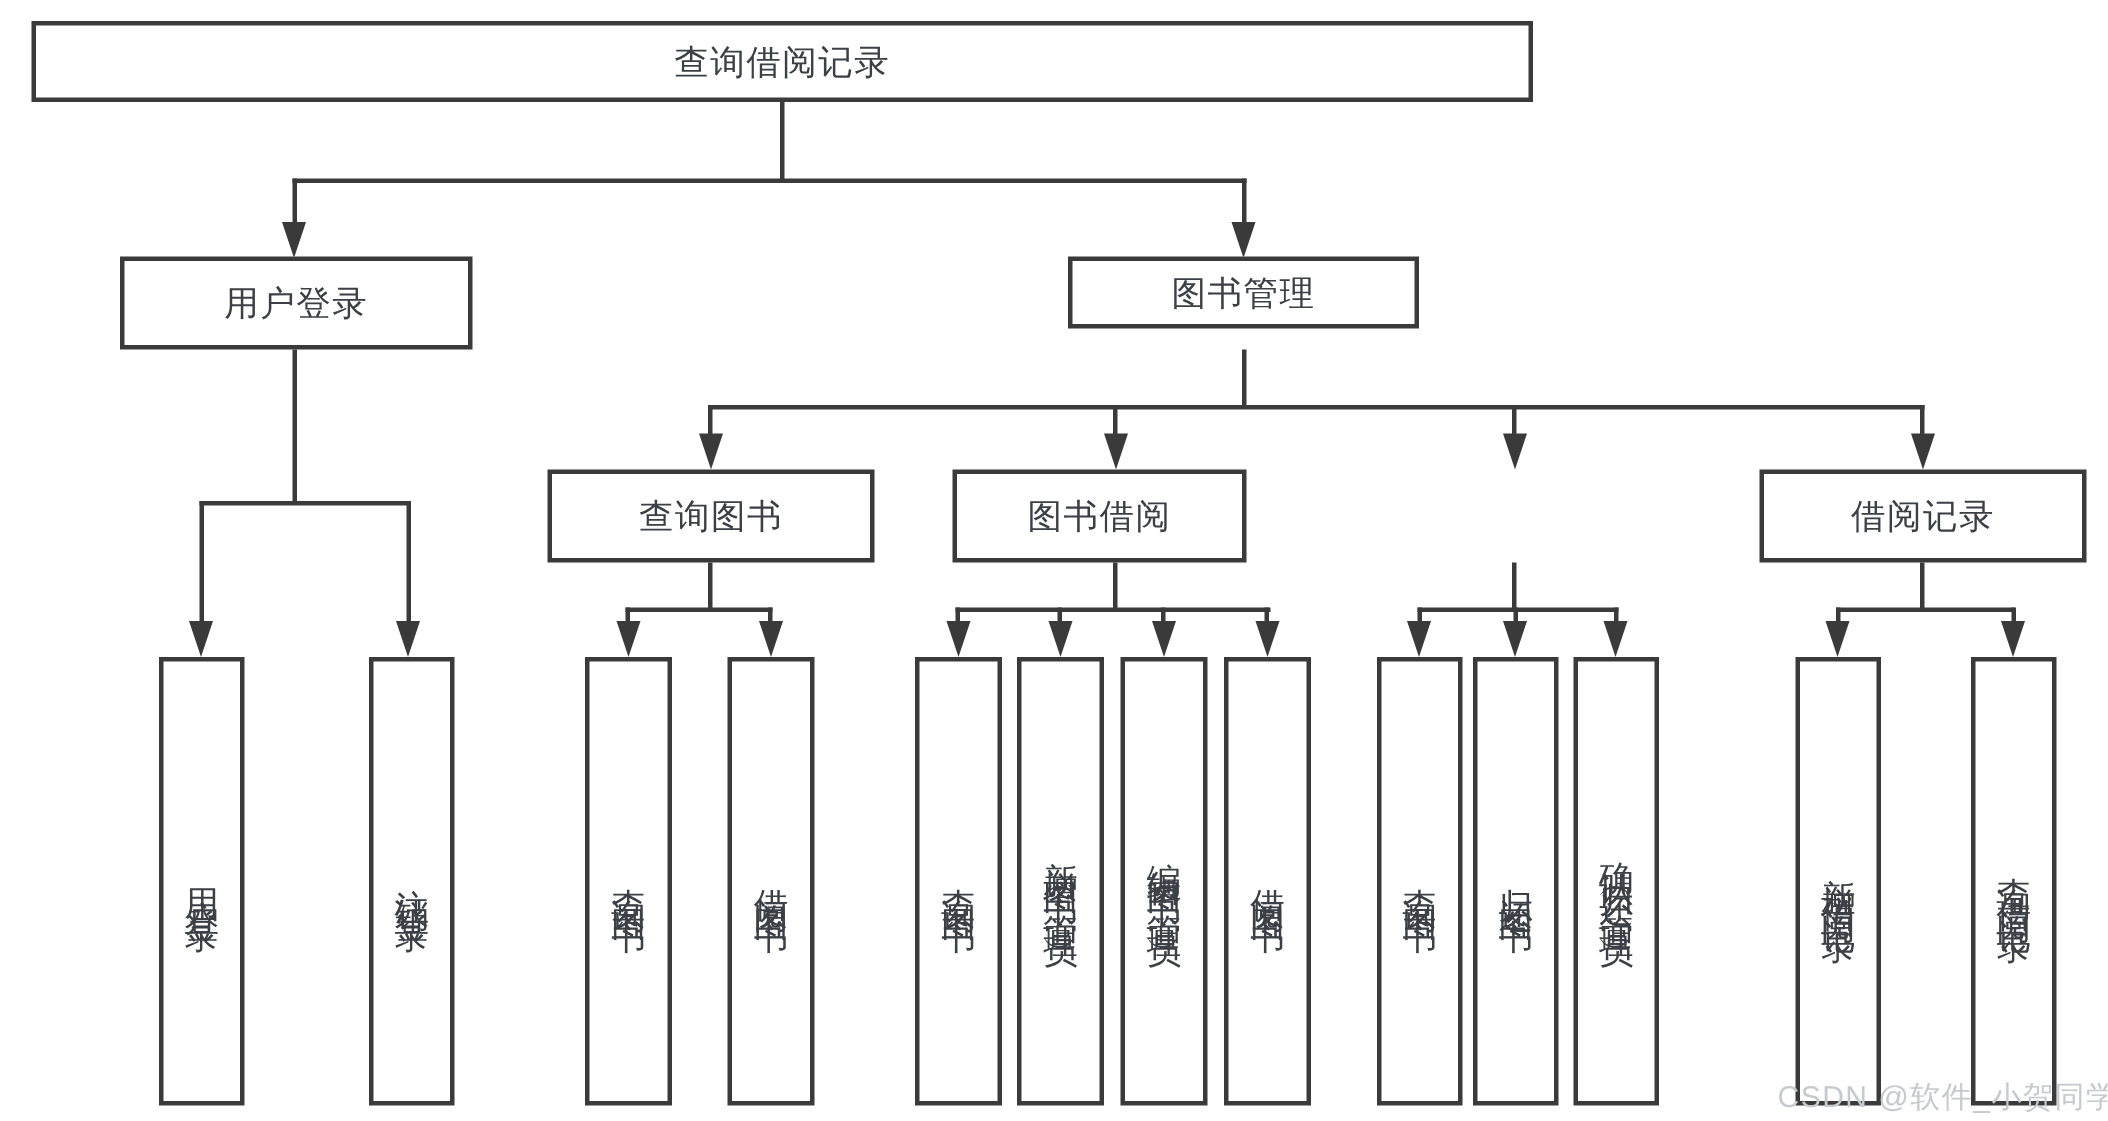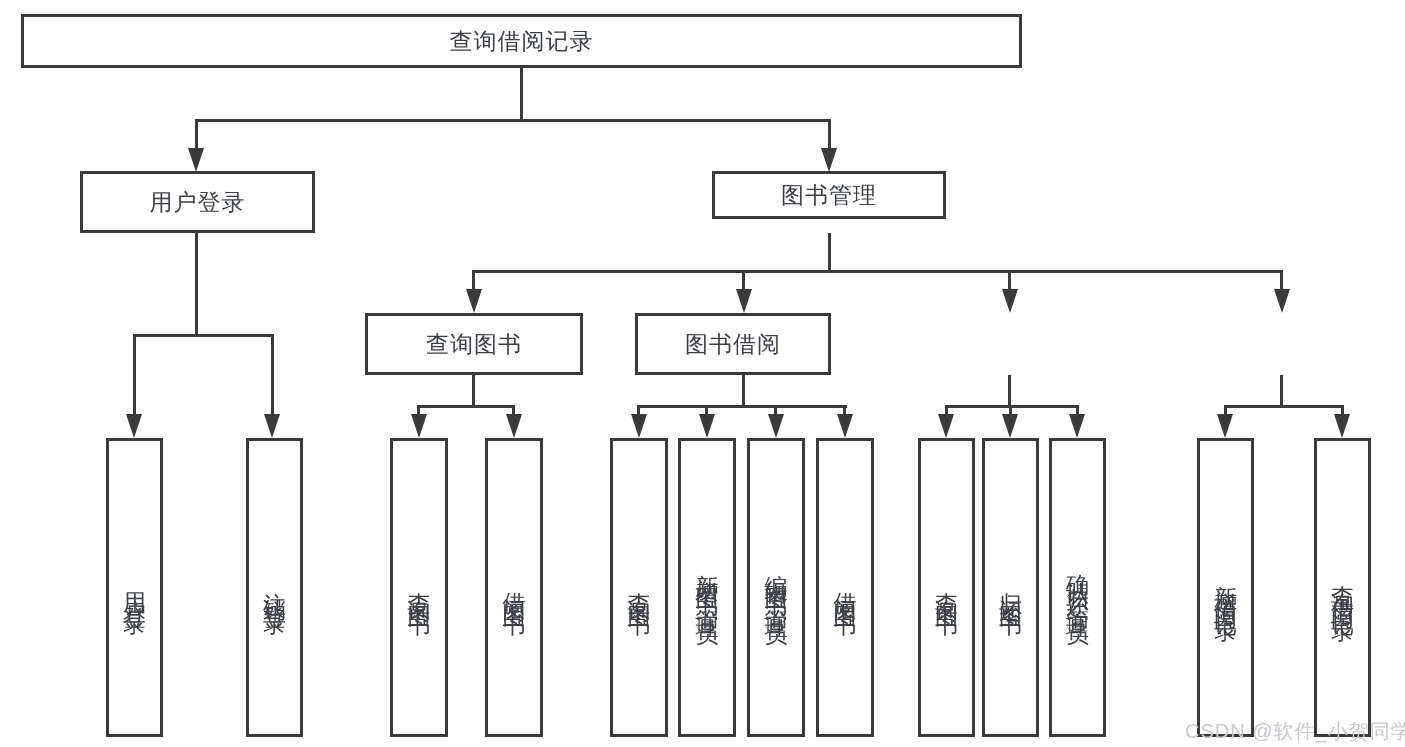--- a/index.html
+++ b/index.html
@@ -90,20 +90,23 @@
   <div class="arrow" style="left:1002px;top:289px;"></div>
   <div class="vline" style="left:1280px;top:270px;width:3px;height:21px;"></div>
   <div class="arrow" style="left:1274px;top:289px;"></div>
 
   <div class="node" style="left:365px;top:313px;width:218px;height:62px;">
     <span>查询图书</span>
   </div>
   <div class="node" style="left:635px;top:313px;width:196px;height:62px;">
     <span>图书借阅</span>
   </div>
+  <div class="node" style="left:1173px;top:313px;width:218px;height:62px;">
+    <span>借阅记录</span>
+  </div>
 
   <div class="vline" style="left:472px;top:375px;width:3px;height:32px;"></div>
   <div class="hline" style="left:417px;top:405px;width:98px;height:3px;"></div>
   <div class="vline" style="left:417px;top:405px;width:3px;height:12px;"></div>
   <div class="arrow" style="left:411px;top:414px;"></div>
   <div class="vline" style="left:512px;top:405px;width:3px;height:12px;"></div>
   <div class="arrow" style="left:506px;top:414px;"></div>
 
   <div class="vline" style="left:742px;top:375px;width:3px;height:32px;"></div>
   <div class="hline" style="left:637px;top:405px;width:210px;height:3px;"></div>

